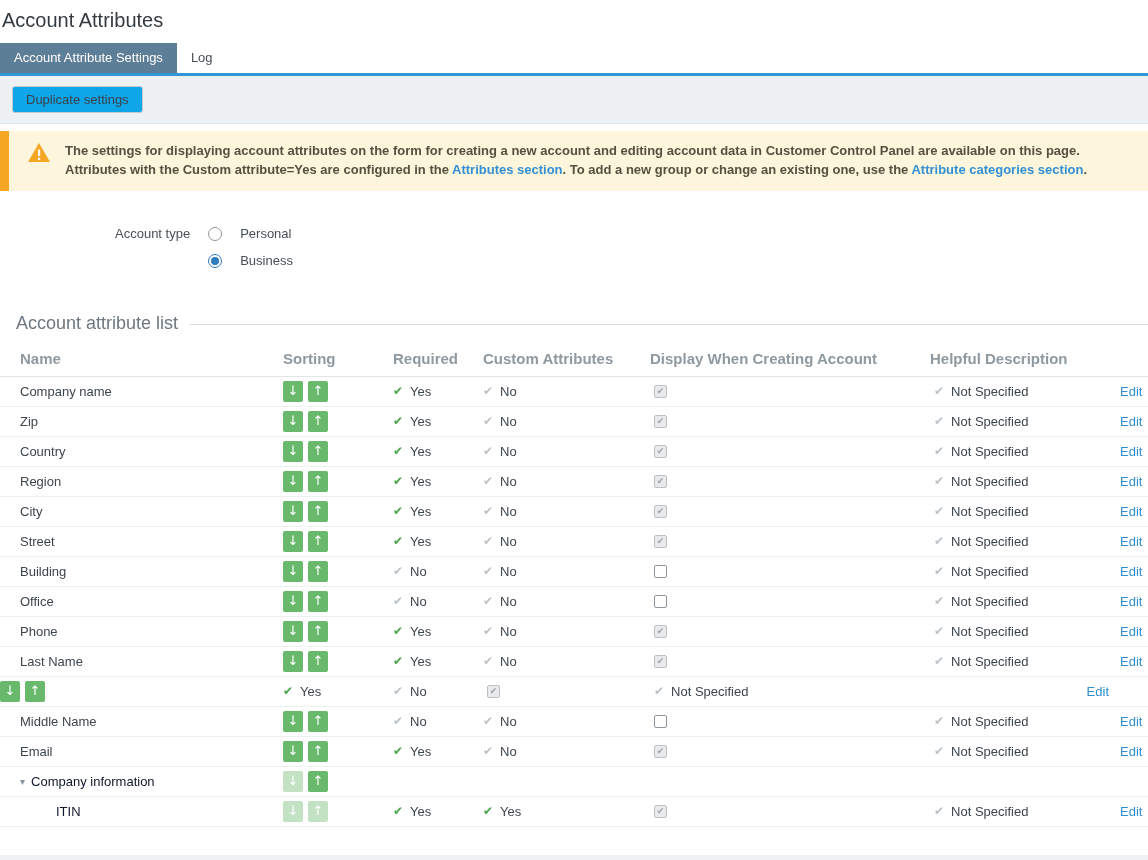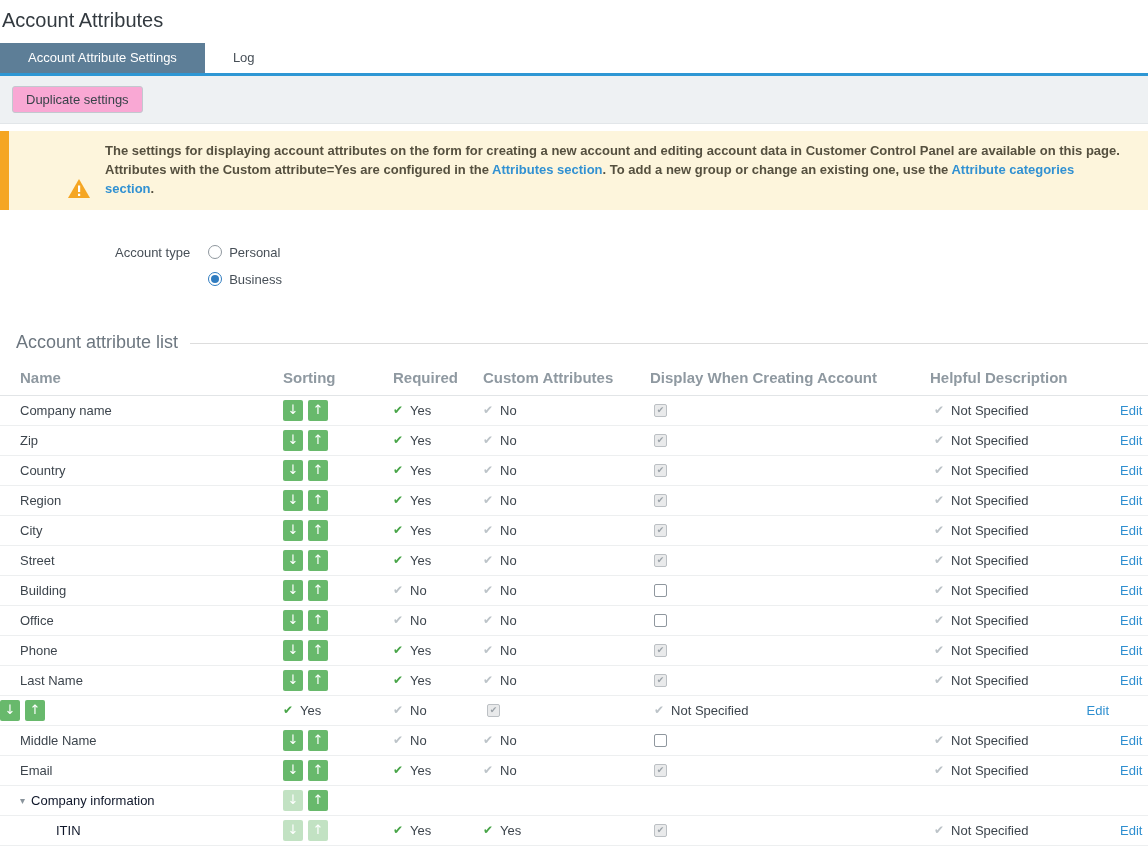--- a/index.html
+++ b/index.html
@@ -5,41 +5,41 @@
   * { box-sizing: border-box; margin: 0; padding: 0; }
   html,body { width: 1148px; height: 860px; background:#fff;
     font-family: "Liberation Sans", sans-serif; color:#3d454d; }
   a { text-decoration: none; }
 
   
   .page-title { font-size: 20px; color:#333a40; padding: 9px 0 11px 2px; font-weight: 400; }
 
   
   .tabs { display:flex; border-bottom: 3px solid #2e97d4; }
-  .tab { font-size: 13px; padding: 0 28px; height: 30px; line-height: 30px; color:#474f57; cursor:pointer; }
+  .tab { font-size: 13px; padding: 0 14px; height: 30px; line-height: 30px; color:#474f57; cursor:pointer; }
   .tab.active { background:#5d7e97; color:#fff; }
 
   
   .toolbar { background:#eef1f3; padding: 10px 12px; border-bottom:1px solid #e2e6e9; }
   .dup-btn { font-family: "Liberation Sans", sans-serif; font-size: 13px; color:#39424a;
-    background:#f9a8d4; border:1px solid #c2c9cf; border-radius:3px; padding: 5px 13px; cursor:pointer; }
+    background:#0ea5e9; border:1px solid #c2c9cf; border-radius:3px; padding: 5px 13px; cursor:pointer; }
 
   
   .banner { display:flex; align-items:stretch; margin-top: 7px; background:#fdf5dc; }
   .banner-bar { width: 9px; background:#f5a623; flex:none; }
-  .banner-body { display:flex; align-items:flex-end; padding: 11px 22px 11px 18px; margin-left: 40px; }
+  .banner-body { display:flex; align-items:flex-start; padding: 11px 22px 11px 18px; }
   .banner-icon { flex:none; margin-right: 14px; line-height:0; }
   .banner-text { font-size: 13px; font-weight: bold; color:#55503f; line-height: 1.45; }
   .blink { color:#3191d2; font-weight: bold; }
 
   
   .radio-group { display:flex; margin: 35px 0 0 115px; font-size: 13px; color:#474f57; }
   .radio-label { margin-right: 18px; line-height: 16px; }
   .radio-options { display:flex; flex-direction:column; gap: 12px; }
-  .radio-option { display:flex; align-items:flex-start; gap: 7px; cursor:pointer; }
+  .radio-option { display:flex; align-items:flex-end; gap: 18px; cursor:pointer; }
   .radio { width: 14px; height: 14px; border-radius: 50%; border: 1px solid #8f979e; background:#fff;
     display:inline-flex; align-items:center; justify-content:center; flex:none; }
   .radio.selected { border-color:#2f7cc0; }
   .radio.selected::after { content:""; width: 8px; height: 8px; border-radius:50%; background:#2f7cc0; }
 
   
   .section-heading { display:flex; align-items:center; margin: 45px 0 0 16px; }
   .section-heading .stitle { font-size: 18px; color:#6d7780; white-space:nowrap; }
   .section-heading .rule { flex:1; height:1px; background:#ddd; margin: 3px 0 0 12px; }
 

